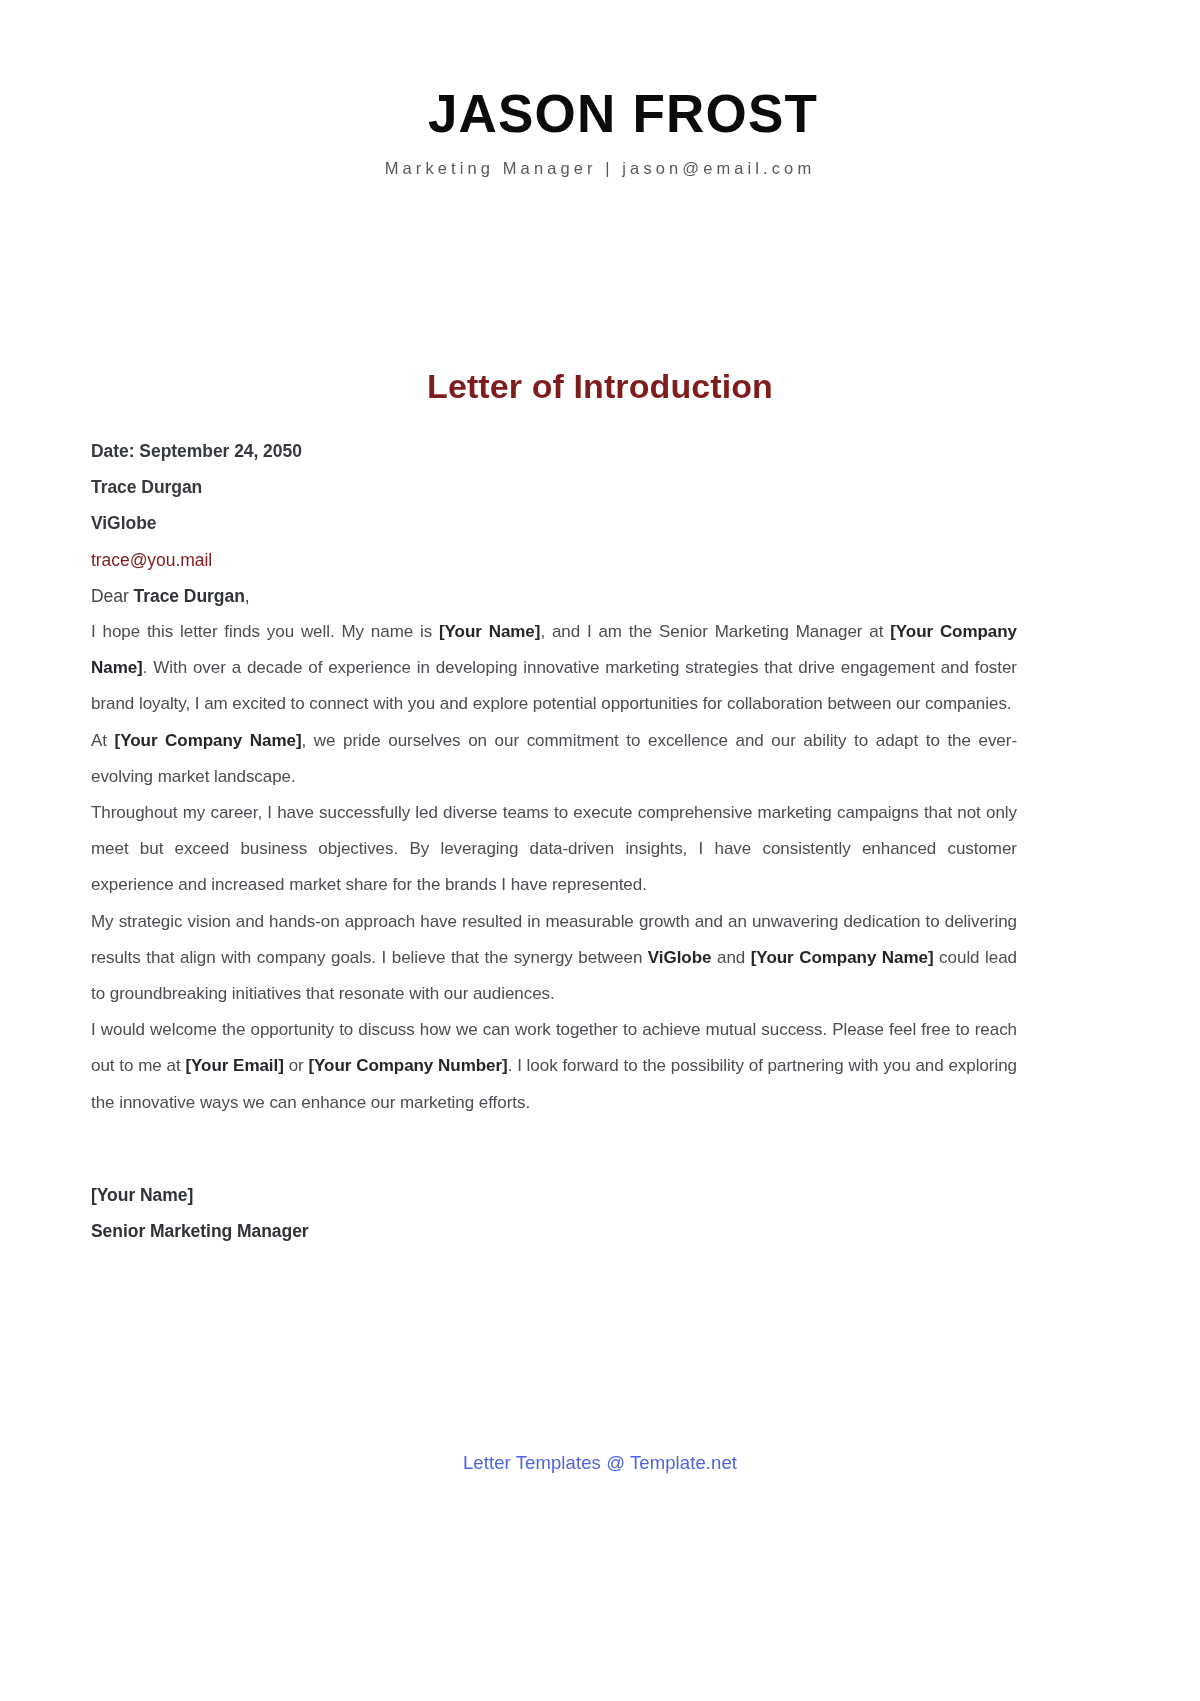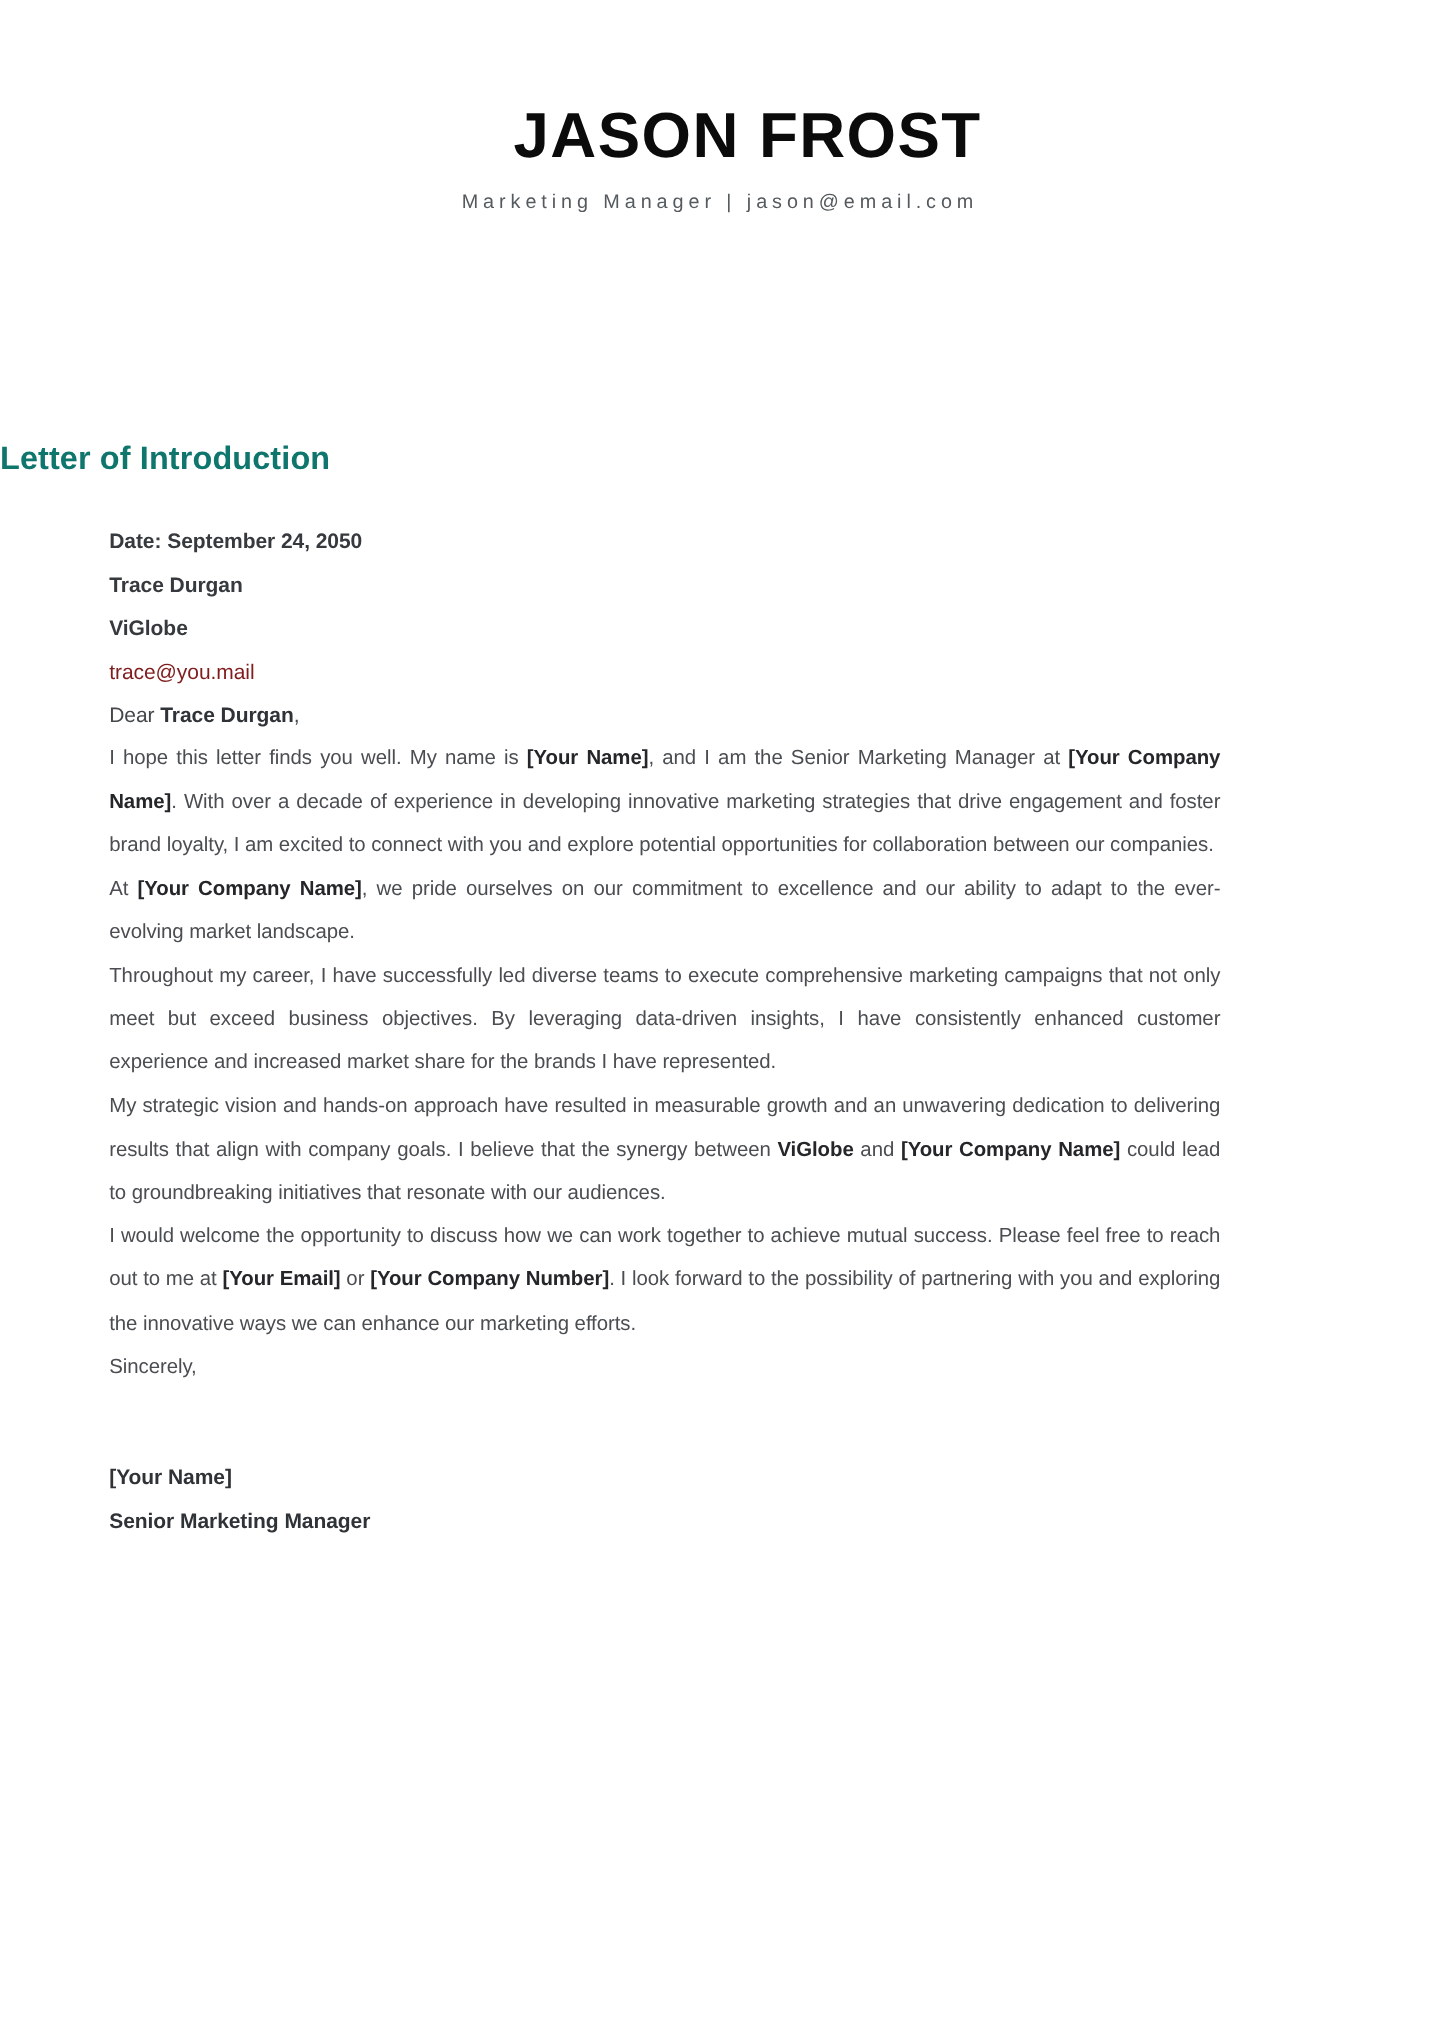--- a/index.html
+++ b/index.html
@@ -46,24 +46,24 @@
     margin-top: 17px;
     white-space: nowrap;
   }
 
   
   .doc-title {
     position: absolute;
     left: 0;
     right: 0;
     top: 367px;
-    text-align: left;
-    font-size: 27px;
+    text-align: center;
+    font-size: 34px;
     font-weight: 700;
-    color: #0f766e;
+    color: #7f1d1d;
     letter-spacing: 0.1px;
   }
 
   
   .letter {
     position: absolute;
     left: 91px;
     top: 433px;
     width: 926px;
   }
@@ -161,22 +161,24 @@
     <p class="body-par"><span>I hope this letter finds you well. My name is </span><b>[Your Name]</b><span>, and I am the Senior Marketing Manager at </span><b>[Your Company Name]</b><span>. With over a decade of experience in developing innovative marketing strategies that drive engagement and foster brand loyalty, I am excited to connect with you and explore potential opportunities for collaboration between our companies.</span></p>
 
     <p class="body-par"><span>At </span><b>[Your Company Name]</b><span>, we pride ourselves on our commitment to excellence and our ability to adapt to the ever-evolving market landscape.</span></p>
 
     <p class="body-par">Throughout my career, I have successfully led diverse teams to execute comprehensive marketing campaigns that not only meet but exceed business objectives. By leveraging data-driven insights, I have consistently enhanced customer experience and increased market share for the brands I have represented.</p>
 
     <p class="body-par"><span>My strategic vision and hands-on approach have resulted in measurable growth and an unwavering dedication to delivering results that align with company goals. I believe that the synergy between </span><b>ViGlobe</b><span> and </span><b>[Your Company Name]</b><span> could lead to groundbreaking initiatives that resonate with our audiences.</span></p>
 
     <p class="body-par"><span>I would welcome the opportunity to discuss how we can work together to achieve mutual success. Please feel free to reach out to me at </span><b>[Your Email]</b><span> or </span><b>[Your Company Number]</b><span>. I look forward to the possibility of partnering with you and exploring the innovative ways we can enhance our marketing efforts.</span></p>
 
-    <p class="body-par last-short">Sincerely,</p>
 
     <div class="sign-gap"></div>
 
     <div class="sign-line">[Your Name]</div>
     <div class="sign-line">Senior Marketing Manager</div>
   </div>
 
+  <div class="footer">
+    <a href="#">Letter Templates @ Template.net</a>
+  </div>
 
 </div>
 
 </body></html>

